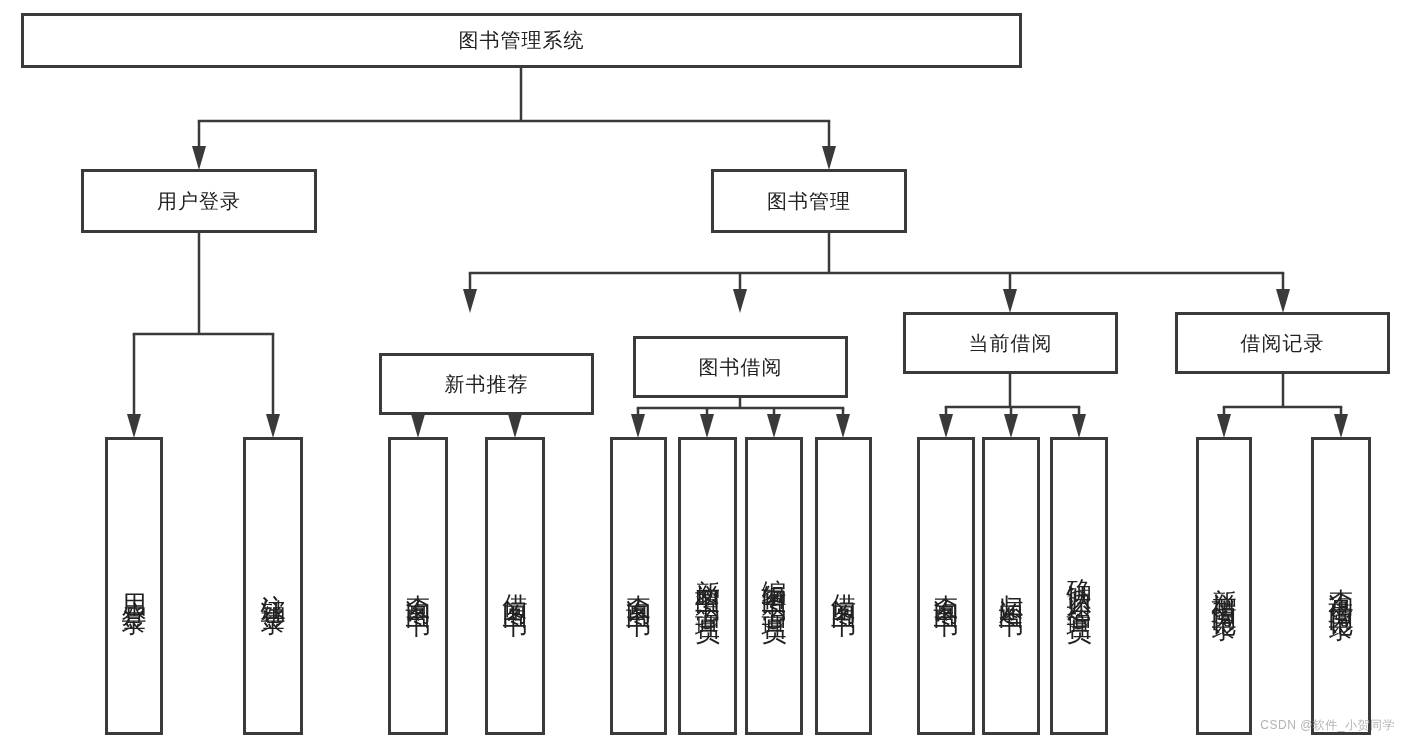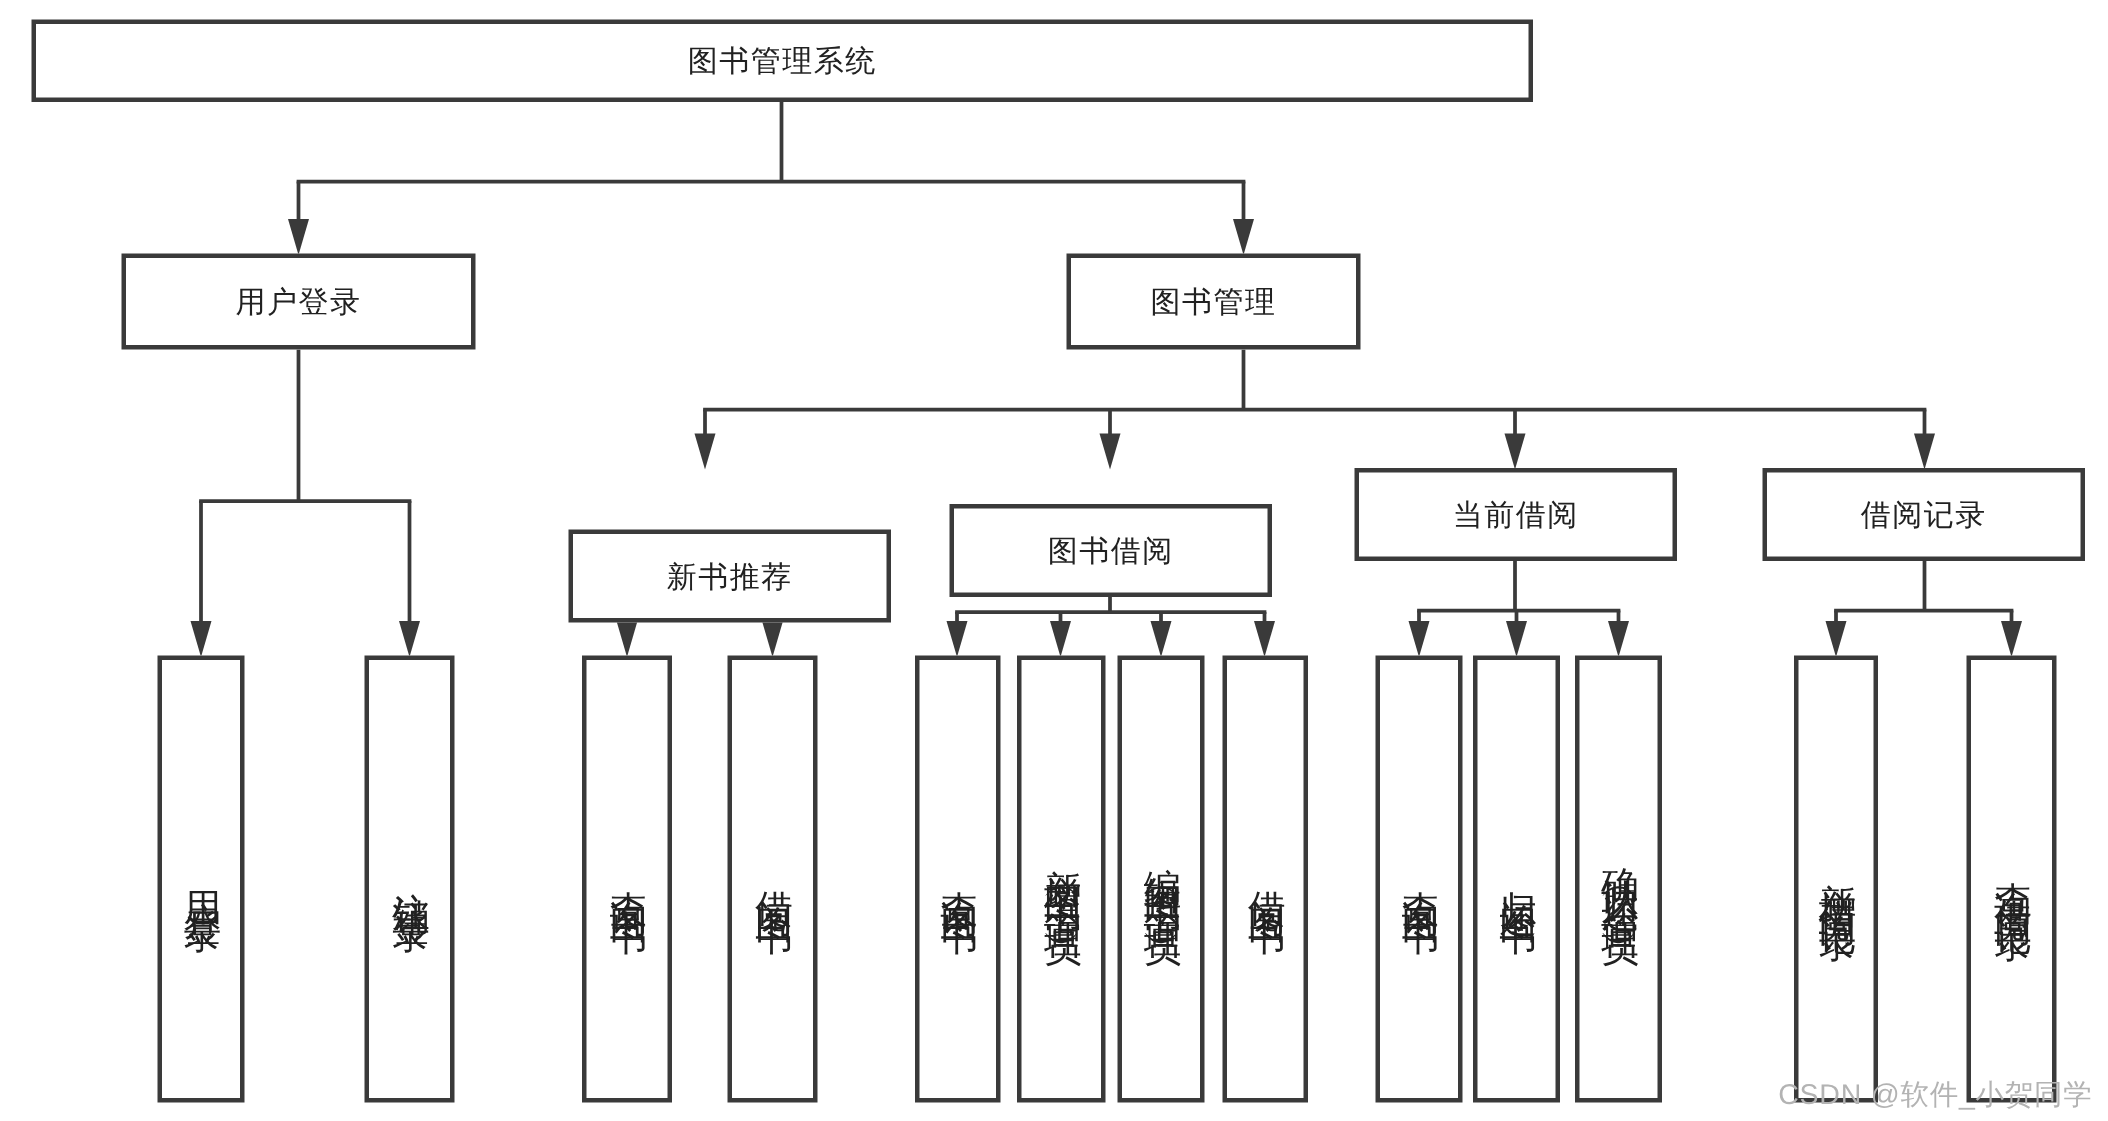--- a/index.html
+++ b/index.html
@@ -29,21 +29,21 @@
   .leaf .lbl{
     writing-mode:vertical-rl;
     text-orientation:mixed;
     letter-spacing:6px;
     font-size:25px;
     line-height:1;
   }
   .watermark{
     position:absolute;
     top:717px;right:10px;
-    font-size:19px;
+    font-size:12px;
     color:#b3b3b3;
     letter-spacing:0.5px;
     z-index:3;
     white-space:nowrap;
   }
 </style>
 </head>
 <body>
 
 <div class="canvas">

